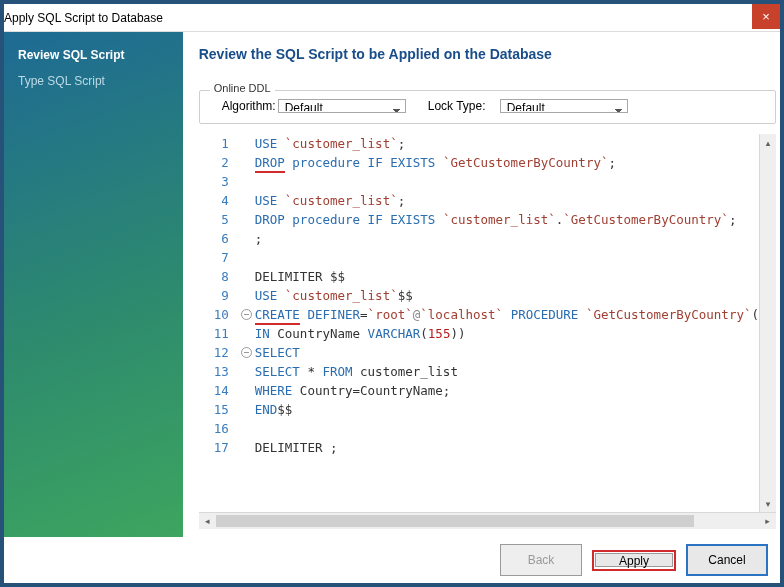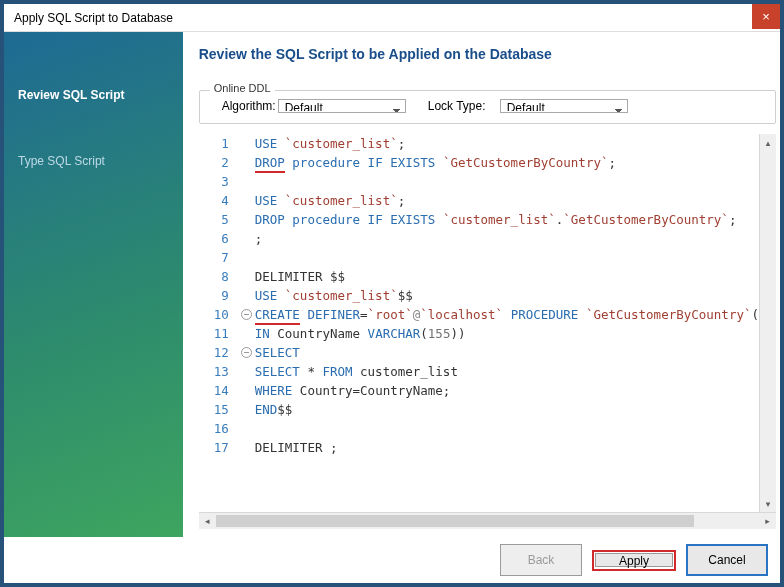--- a/index.html
+++ b/index.html
@@ -11,21 +11,20 @@
     height: 587px;
     border: 4px solid #265179;
     position: relative;
     overflow: hidden;
   }
   .titlebar {
     height: 28px;
     background: #fff;
     display: flex;
     align-items: center;
-    padding-left: 10px;
     position: relative;
     border-bottom: 1px solid #ddd;
   }
   .close-btn {
     position: absolute; right: 0; top: 0;
     width: 28px; height: 25px;
     background: #c8412b;
     color: #fff;
     display: flex; align-items: center; justify-content: center;
     cursor: pointer;
@@ -38,21 +37,20 @@
   .sidebar {
     width: 204px;
     background: linear-gradient(160deg, #1e6a94 0%, #2d8a6e 55%, #3da55f 100%);
     color: #fff;
     padding: 10px 0 0 0;
   }
   .sidebar-item {
     padding: 6px 14px;
     font-size: 12px;
     cursor: pointer;
-    margin-top: 40px;
   }
   .sidebar-item.active { font-weight: bold; color: #fff; }
   .sidebar-item.inactive { color: #bcd9e6; }
   .main {
     flex: 1;
     padding: 10px 0 8px 12px;
     display: flex;
     flex-direction: column;
   }
   .main-title {
@@ -138,21 +136,21 @@
     flex: 1;
     font-family: Consolas, monospace;
     font-size: 12.5px;
     line-height: 19px;
     white-space: pre;
     color: #333;
     overflow: hidden;
   }
   .kw { color: #2a6db0; }
   .str { color: #a03f32; }
-  .num { color: #737373; margin-top: 48px; }
+  .num { color: #b91c1c; margin-top: 48px; }
   .gray { color: #8a8a8a; }
   .underline-red { border-bottom: 2px solid #d02a2a; padding-bottom:1px; }
   .vscroll {
     width: 17px;
     background: #efefef;
     border-left: 1px solid #d8d8d8;
     position: relative;
   }
   .vscroll .up, .vscroll .down {
     height: 17px; display:flex; align-items:center; justify-content:center;

